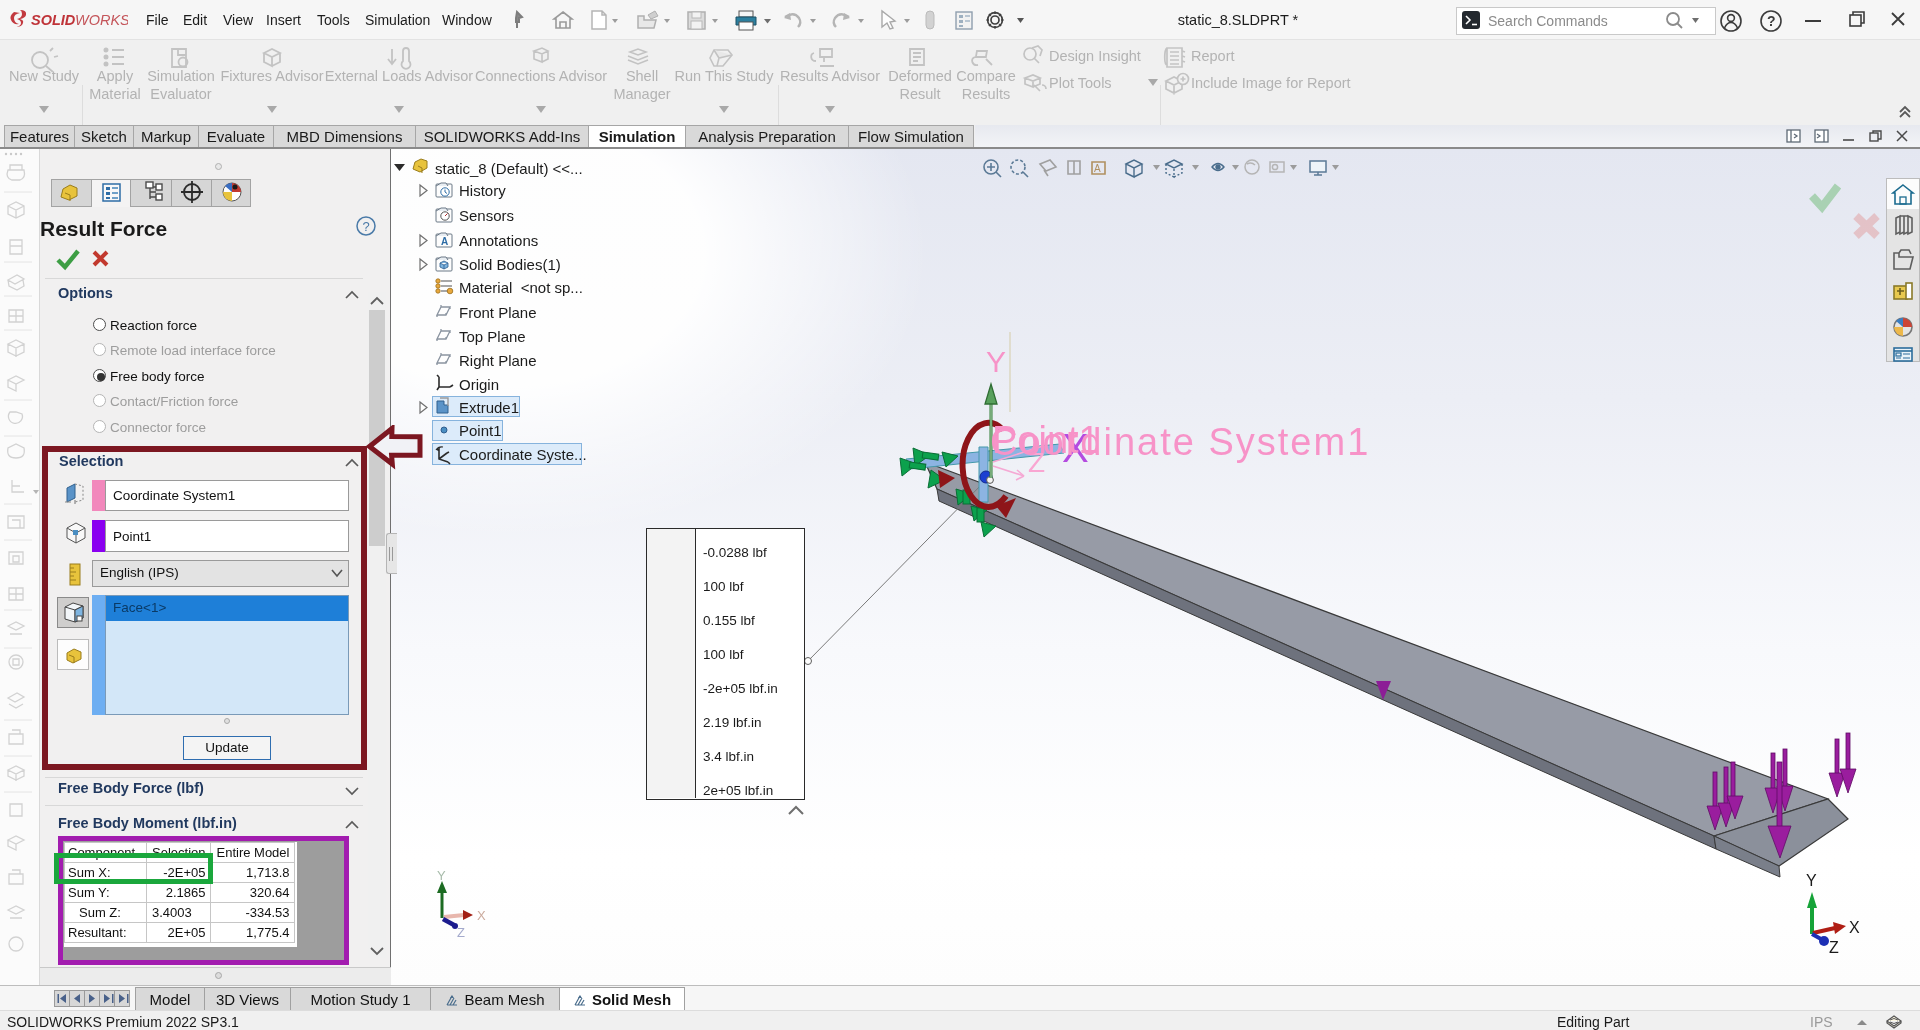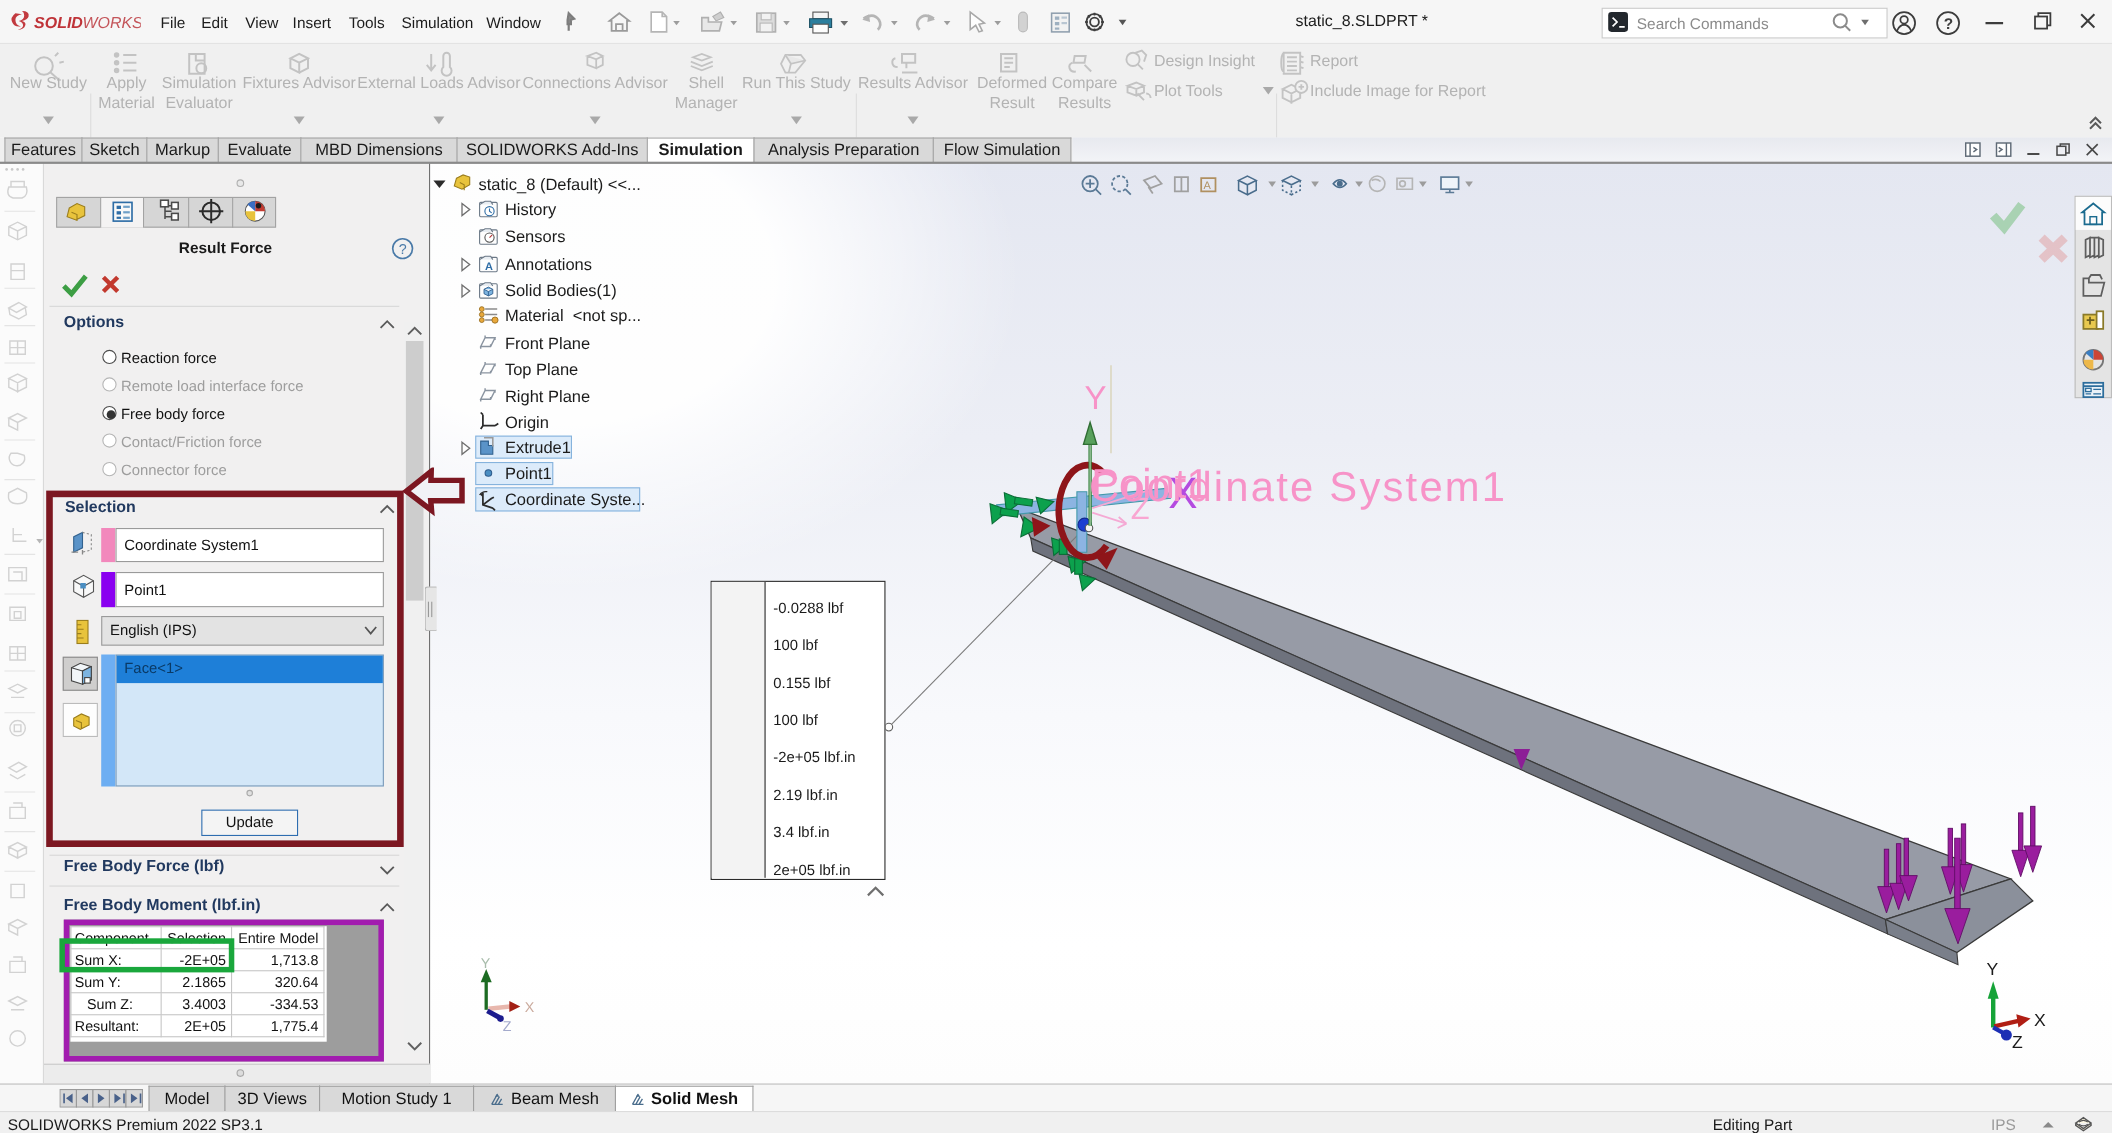--- a/index.html
+++ b/index.html
@@ -616,21 +616,21 @@
       <circle cx="141" cy="13" r="8" fill="none" stroke="#2b2b2b" stroke-width="1.8"></circle>
       <path d="M141 2 v22 M130 13 h22" stroke="#2b2b2b" stroke-width="1.8"></path>
 
       <circle cx="181" cy="13" r="9" fill="#fff" stroke="#555"></circle>
       <path d="M181 4 a9 9 0 0 1 9 9 l-9 0 z" fill="#c23a30"></path>
       <path d="M181 22 a9 9 0 0 1 -9 -9 l9 0 z" fill="#e8c33c"></path>
       <path d="M174 7 a9 9 0 0 1 7 -3 l0 9 z" fill="#3a6ec2"></path>
       <circle cx="184" cy="8" r="2.5" fill="#1a1a1a"></circle>
     </svg>
 
-    <div class="abs" style="left:0;top:69px;width:330px;text-align:center;font-size:14px;font-weight:bold;color:#1a1a1a">Result Force</div>
+    <div class="abs" style="left:0;top:69px;width:330px;font-size:21px;font-weight:bold;color:#1a1a1a">Result Force</div>
     <svg class="abs" style="left:315px;top:67px" width="22" height="22" viewBox="0 0 22 22">
         <circle cx="11" cy="11" r="9" fill="none" stroke="#4a7aa8" stroke-width="1.5"></circle>
         <text x="7.5" y="15.5" font-size="13" fill="#4a7aa8">?</text>
       </svg>
 
     <svg class="abs" style="left:14px;top:98px" width="60" height="28" viewBox="0 0 60 28">
       <path d="M4 14 L11 21 L24 5" stroke="#3d9e44" stroke-width="4.5" fill="none"></path>
       <path d="M40 6 L53 19 M53 6 L40 19" stroke="#c2392e" stroke-width="4" fill="none"></path>
     </svg>
     <div class="sepline" style="left:5px;top:130px;width:318px"></div>
@@ -732,21 +732,21 @@
               <td style="border:1px solid #c6c6c6;text-align:right;padding:0 5px">-2E+05</td>
               <td style="border:1px solid #c6c6c6;text-align:right;padding:0 5px">1,713.8</td>
             </tr>
         <tr>
               <td style="height:20px;border:1px solid #c6c6c6;padding:0 3px">Sum Y:</td>
               <td style="border:1px solid #c6c6c6;text-align:right;padding:0 5px">2.1865</td>
               <td style="border:1px solid #c6c6c6;text-align:right;padding:0 5px">320.64</td>
             </tr>
         <tr>
               <td style="height:20px;border:1px solid #c6c6c6;padding:0 14px">Sum Z:</td>
-              <td style="border:1px solid #c6c6c6;text-align:right;padding:0 5px">3.4003</td>
+              <td style="border:1px solid #c6c6c6;padding:0 5px">3.4003</td>
               <td style="border:1px solid #c6c6c6;text-align:right;padding:0 5px">-334.53</td>
             </tr>
         <tr>
               <td style="height:20px;border:1px solid #c6c6c6;padding:0 3px">Resultant:</td>
               <td style="border:1px solid #c6c6c6;text-align:right;padding:0 5px">2E+05</td>
               <td style="border:1px solid #c6c6c6;text-align:right;padding:0 5px">1,775.4</td>
             </tr>
       </tbody>
         </table>
     </div>

